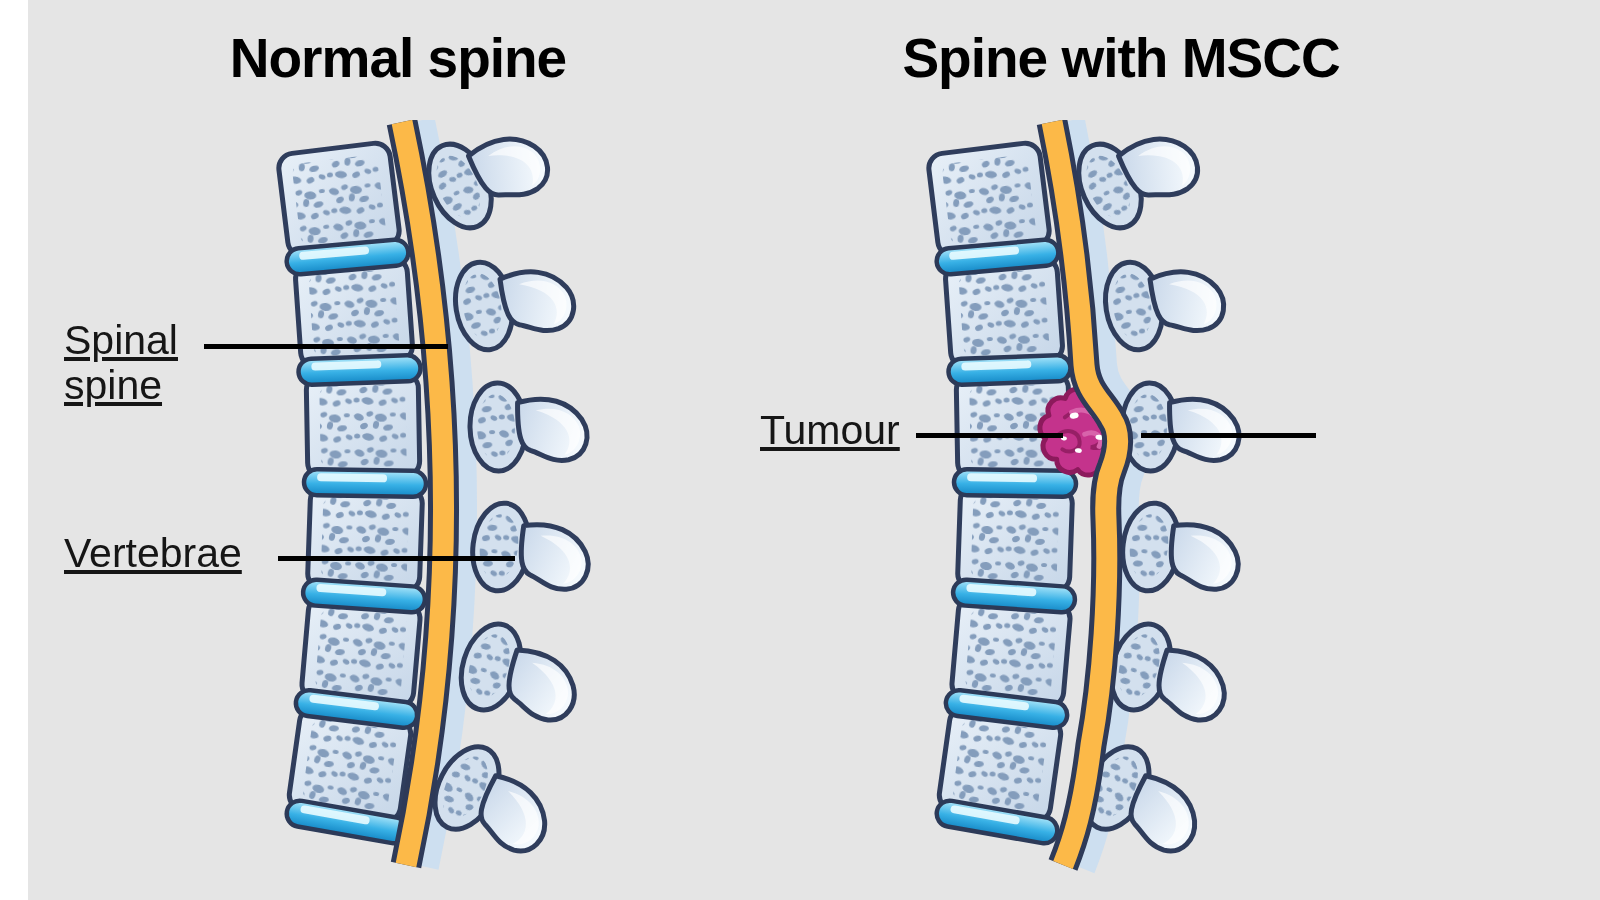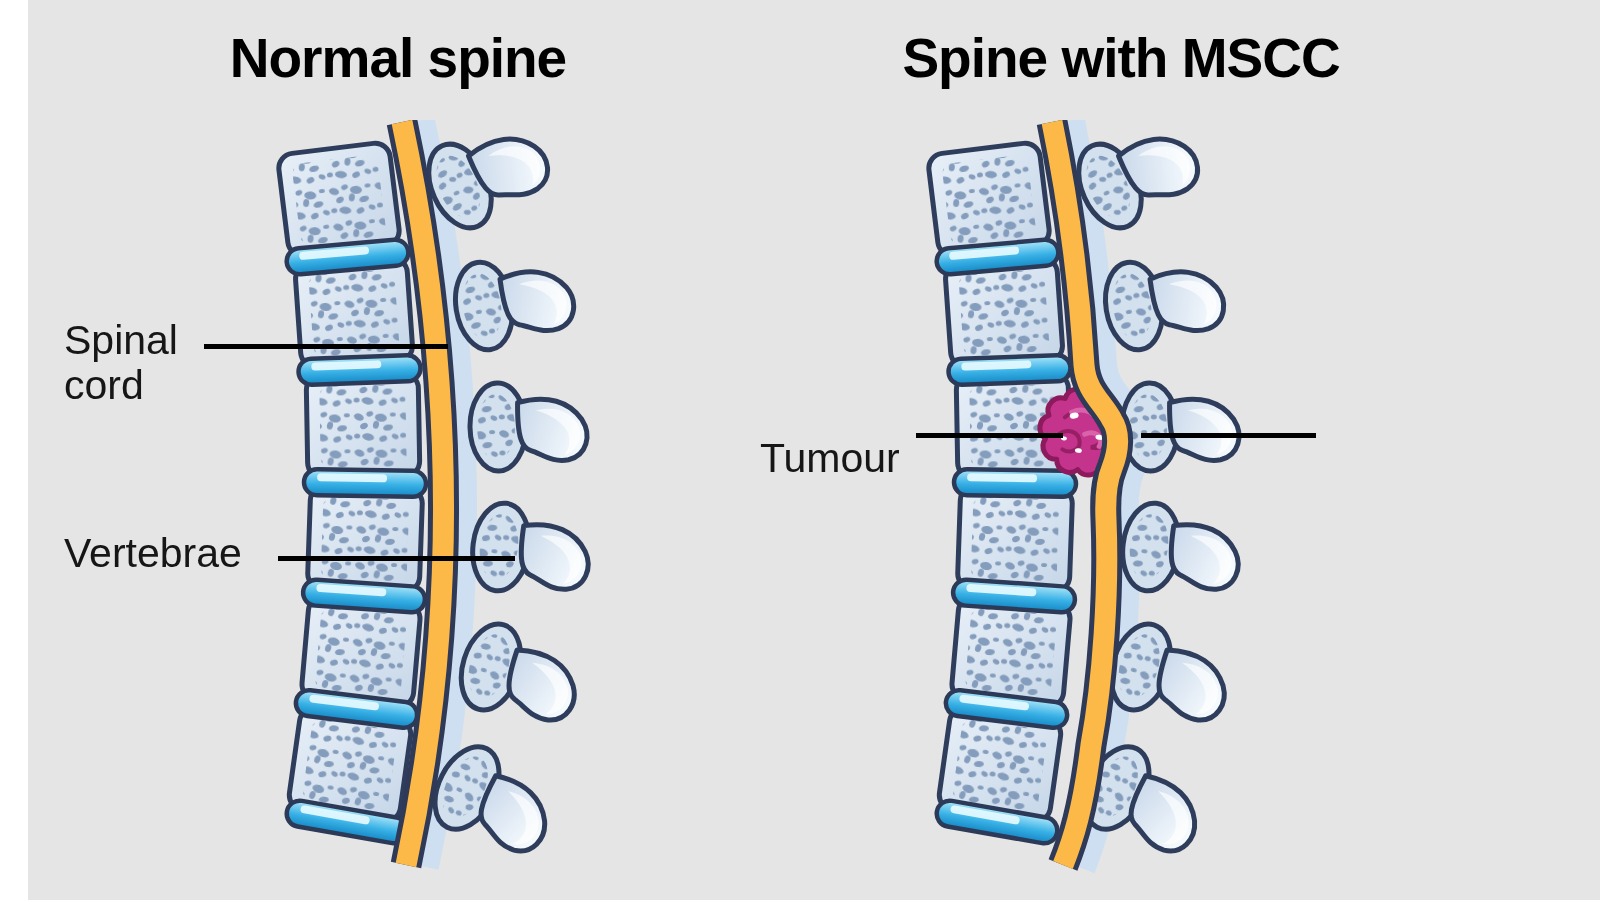--- a/index.html
+++ b/index.html
@@ -9,20 +9,21 @@
   }
   .title{
     position:absolute;top:26px;margin:0;font-size:55px;font-weight:700;
     color:#000;letter-spacing:-1px;text-align:center;
   }
   .title-left{left:170px;width:400px;}
   .title-right{left:873px;width:440px;}
   .lbl{
     position:absolute;font-size:41px;line-height:45px;color:#161616;
     white-space:nowrap;
+    text-decoration:underline;
   }
   .pline{position:absolute;height:5px;background:#000;}
   .spine-svg{position:absolute;width:360px;height:780px;top:120px;}
   .spine-left{left:235px;}
   .spine-right{left:885px;}
 </style>
 </head>
 <body>
 
 <div class="canvas">
@@ -172,30 +173,30 @@
     <g>
       <path d="M 139,2 C 155,80 166,160 171,245 C 173,272 190,282 199,300 C 207,312 206,330 199,348
                C 193,362 192,378 193,400 C 196,470 190,560 178,625 C 170,690 160,720 150,745" fill="none" stroke="#2e3a58" stroke-width="31"></path>
       <path d="M 139,2 C 155,80 166,160 171,245 C 173,272 190,282 199,300 C 207,312 206,330 199,348
                C 193,362 192,378 193,400 C 196,470 190,560 178,625 C 170,690 160,720 150,745" fill="none" stroke="#fcb948" stroke-width="21"></path>
     </g>
   </svg>
 
   <div class="lbl" style="left:36px;top:318px;">
     <div>Spinal</div>
-    <div>cord</div>
+    <div>spine</div>
   </div>
   <div class="pline" style="left:176px;top:344px;width:244px;"></div>
 
   <div class="lbl" style="left:36px;top:531px;text-align:right;">
     <div>Vertebrae</div>
   </div>
   <div class="pline" style="left:250px;top:556px;width:237px;"></div>
 
-  <div class="lbl" style="left:732px;top:436px;">
+  <div class="lbl" style="left:732px;top:408px;">
     <div>Tumour</div>
   </div>
   <div class="pline" style="left:888px;top:433px;width:147px;"></div>
 
   <div class="pline" style="left:1113px;top:433px;width:175px;"></div>
   <div class="lbl" style="left:1296px;top:408px;">
   </div>
 
 </div>
 

